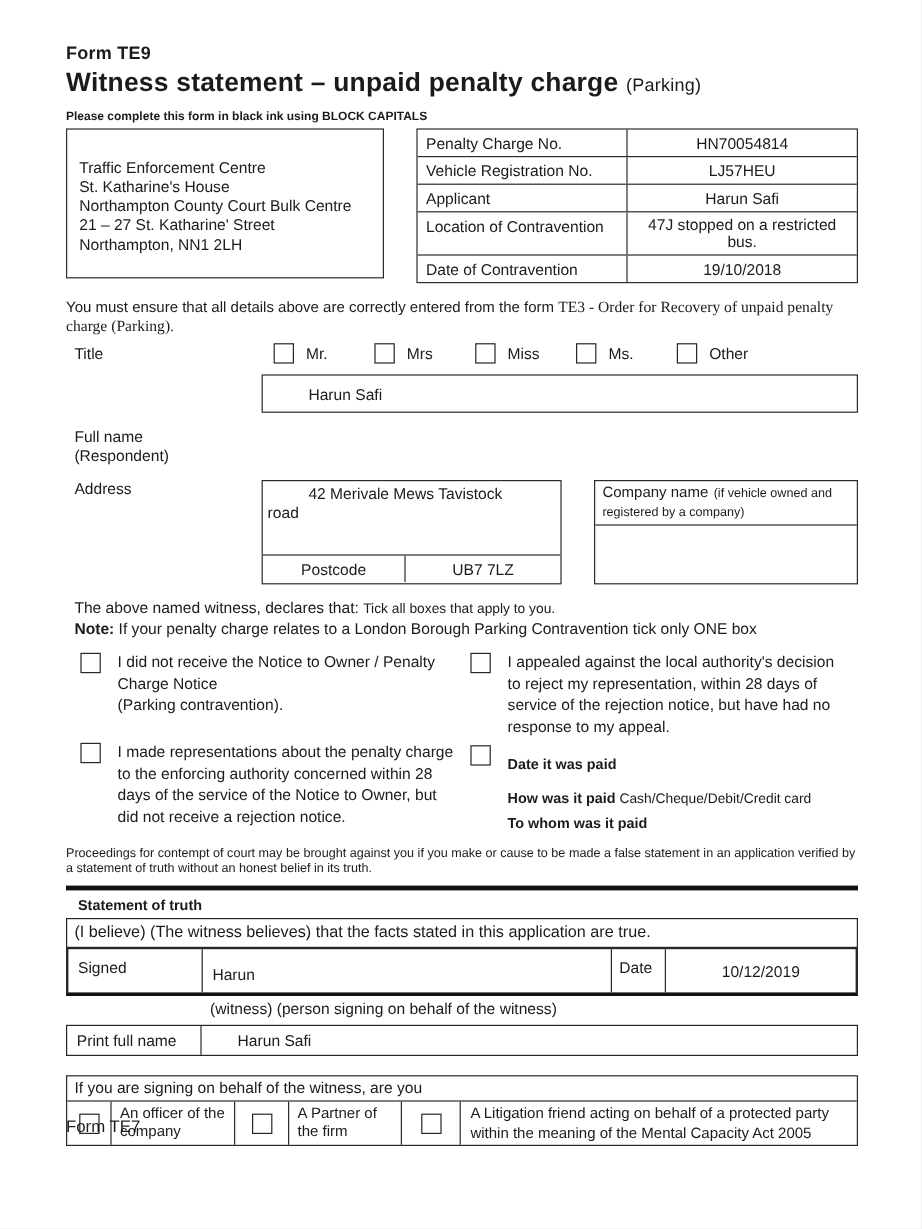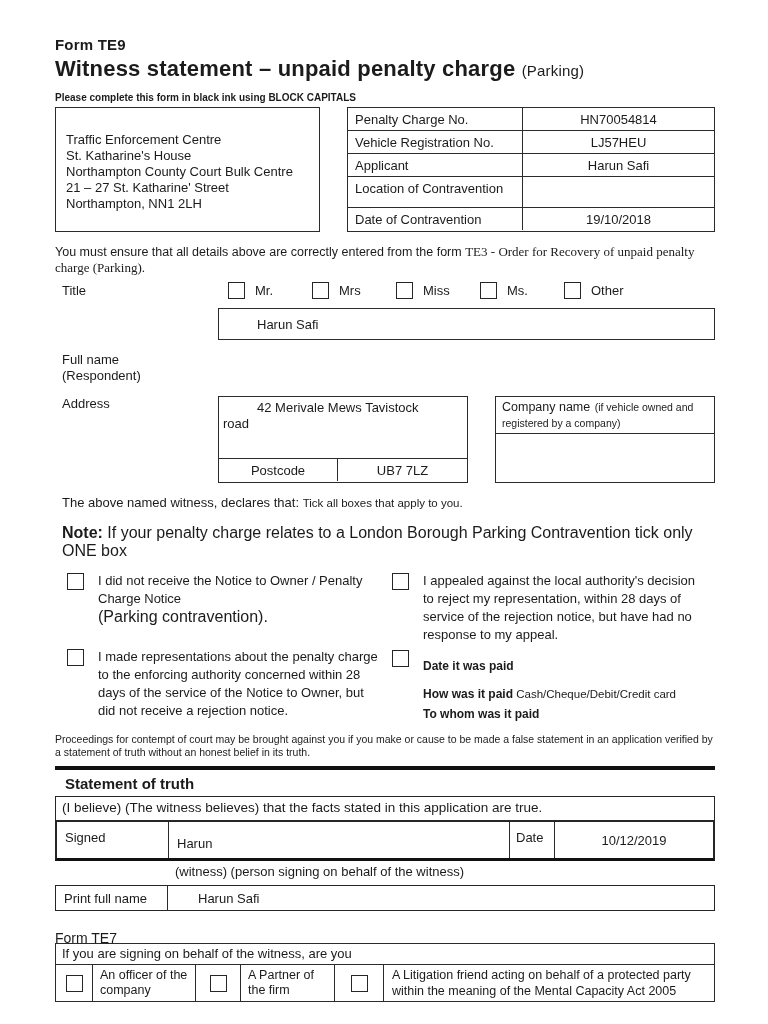--- a/index.html
+++ b/index.html
@@ -58,59 +58,59 @@
   .company-box{margin-left:27px;width:220px;box-sizing:border-box;}
   .company-head{border-bottom:1.5px solid #2b2b2b;padding:2px 4px 3px 6px;line-height:13.5px;}
   .company-head .big{font-size:12.5px;}
   .company-head .small{font-size:10.5px;}
   .company-empty{height:48px;}
 
   
   .w-intro{margin-top:12px;padding-left:7px;}
   .w-intro .l1{font-size:13px;}
   .w-intro .l1 .small{font-size:11.5px;}
-  .w-intro .l2{font-size:16px;margin-top:14px;}
+  .w-intro .l2{font-size:13px;margin-top:2px;}
   .w-intro .l2 b{font-weight:bold;}
 
   
   .decls{display:flex;margin-top:12px;}
   .col-left{width:337px;box-sizing:border-box;padding-left:12px;}
   .col-right{width:318px;box-sizing:border-box;}
   .decl-item{display:flex;align-items:flex-start;}
   .decl-item .cb{margin-top:1px;}
   .decl-text{margin-left:14px;font-size:13px;line-height:18px;width:282px;}
-  .decl-text .small{font-size:16px;}
+  .decl-text .small{font-size:13px;}
   .gap-left{margin-top:21px;}
   .gap-right{margin-top:5px;}
   .paid-sub{margin-top:8px;font-size:12px;font-weight:bold;}
   .paid-sub2{margin-top:10px;font-size:12px;font-weight:bold;}
   .paid-sub2 .opts{font-weight:normal;font-size:11.5px;}
   .paid-sub3{margin-top:2px;font-size:12px;font-weight:bold;}
 
   
   .proceedings{margin-top:10px;font-size:10.5px;line-height:13px;width:658px;}
 
   .thick-rule{margin-top:7px;height:4px;background:#111;}
 
-  .sot-heading{margin-top:5px;font-size:15px;font-weight:bold;padding-left:10px;}
+  .sot-heading{margin-top:5px;font-size:12px;font-weight:bold;padding-left:10px;}
 
   .belief-box{margin-top:4px;border:1.8px solid #262626;border-bottom:none;box-sizing:border-box;
               height:24px;font-size:13.5px;padding:3px 0 0 6px;}
   .signed-table{display:flex;border:2px solid #262626;border-bottom:3.5px solid #111;box-sizing:border-box;height:41px;}
   .st-label{width:112px;border-right:1.5px solid #2b2b2b;font-size:13px;padding:8px 0 0 8px;box-sizing:border-box;}
   .st-sig{flex:1;font-size:13px;display:flex;align-items:center;padding-left:8px;padding-top:6px;box-sizing:border-box;}
   .st-datelabel{width:46px;border-left:1.5px solid #2b2b2b;border-right:1.5px solid #2b2b2b;font-size:13px;padding:8px 0 0 6px;box-sizing:border-box;}
   .st-dateval{width:158px;font-size:13px;display:flex;align-items:center;justify-content:center;box-sizing:border-box;}
   .witness-caption{font-size:13px;margin:3px 0 0 120px;}
 
   .print-table{display:flex;border:1.8px solid #262626;box-sizing:border-box;height:26px;margin-top:6px;align-items:stretch;}
   .pt-label{width:112px;border-right:1.5px solid #2b2b2b;font-size:13px;display:flex;align-items:center;padding-left:8px;box-sizing:border-box;}
   .pt-value{flex:1;font-size:13px;display:flex;align-items:center;padding-left:30px;}
 
-  .behalf-table{border:1.5px solid #2b2b2b;box-sizing:border-box;margin-top:32px;}
+  .behalf-table{border:1.5px solid #2b2b2b;box-sizing:border-box;margin-top:16px;}
   .bh-head{font-size:13px;padding:2px 6px 3px 6px;border-bottom:1.5px solid #2b2b2b;}
   .bh-row{display:flex;height:36px;}
   .bh-cb{display:flex;align-items:center;justify-content:center;border-right:1.5px solid #2b2b2b;box-sizing:border-box;}
   .bh-cb.c1{width:37px;}
   .bh-cb.c2{width:45px;}
   .bh-cb.c3{width:49px;}
   .bh-lbl{font-size:12.5px;line-height:15px;display:flex;align-items:center;border-right:1.5px solid #2b2b2b;box-sizing:border-box;padding:2px 4px 2px 7px;}
   .bh-lbl.w1{width:103px;}
   .bh-lbl.w2{width:94px;}
   .bh-last{flex:1;font-size:12.5px;line-height:16px;display:flex;align-items:center;padding:2px 8px;border-right:none;}
@@ -149,20 +149,21 @@
         <div class="d-row">
           <div class="d-label">Vehicle Registration No.</div>
           <div class="d-value">LJ57HEU</div>
         </div>
         <div class="d-row">
           <div class="d-label">Applicant</div>
           <div class="d-value">Harun Safi</div>
         </div>
         <div class="d-row" style="min-height:30px">
           <div class="d-label">Location of Contravention</div>
+          <div class="d-value">47J stopped on a restricted bus.</div>
         </div>
         <div class="d-row">
           <div class="d-label">Date of Contravention</div>
           <div class="d-value">19/10/2018</div>
         </div>
       </div>
     </div>
 
     <div class="ensure">
       <span>You must ensure that all details above are correctly entered from the form </span><span class="serif">TE3 - Order for Recovery of unpaid penalty charge (Parking).</span>

